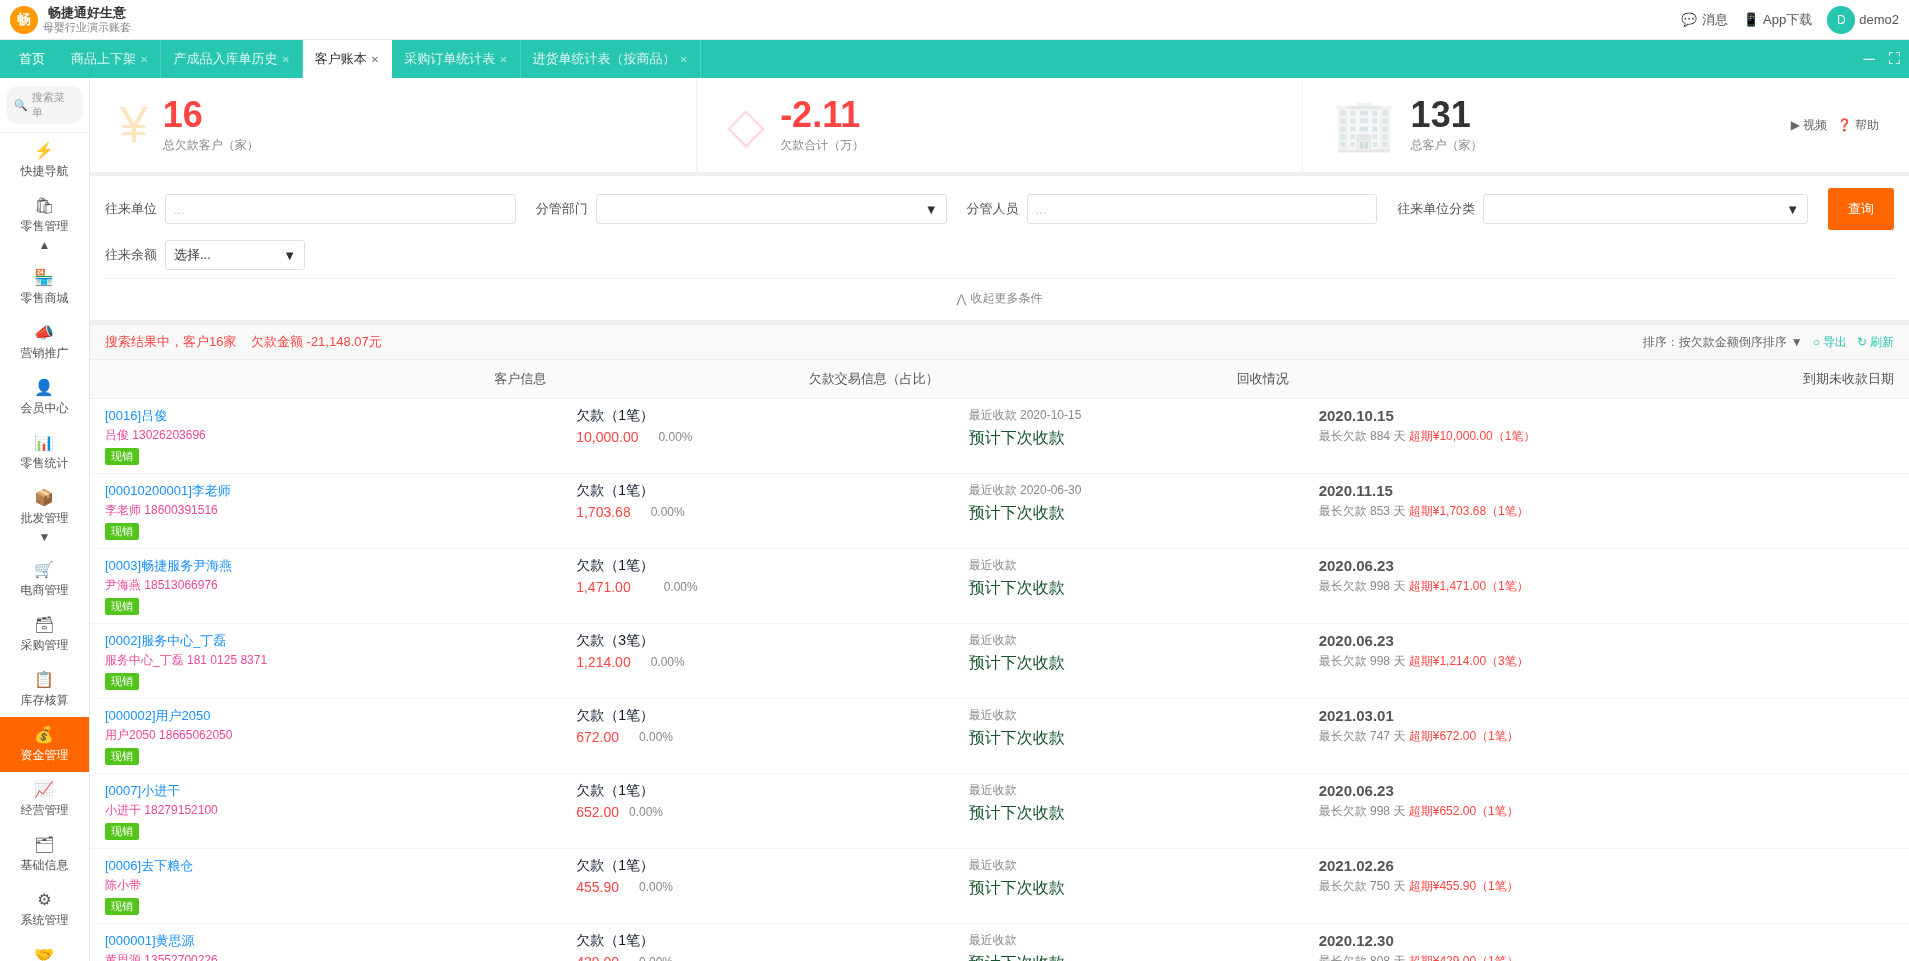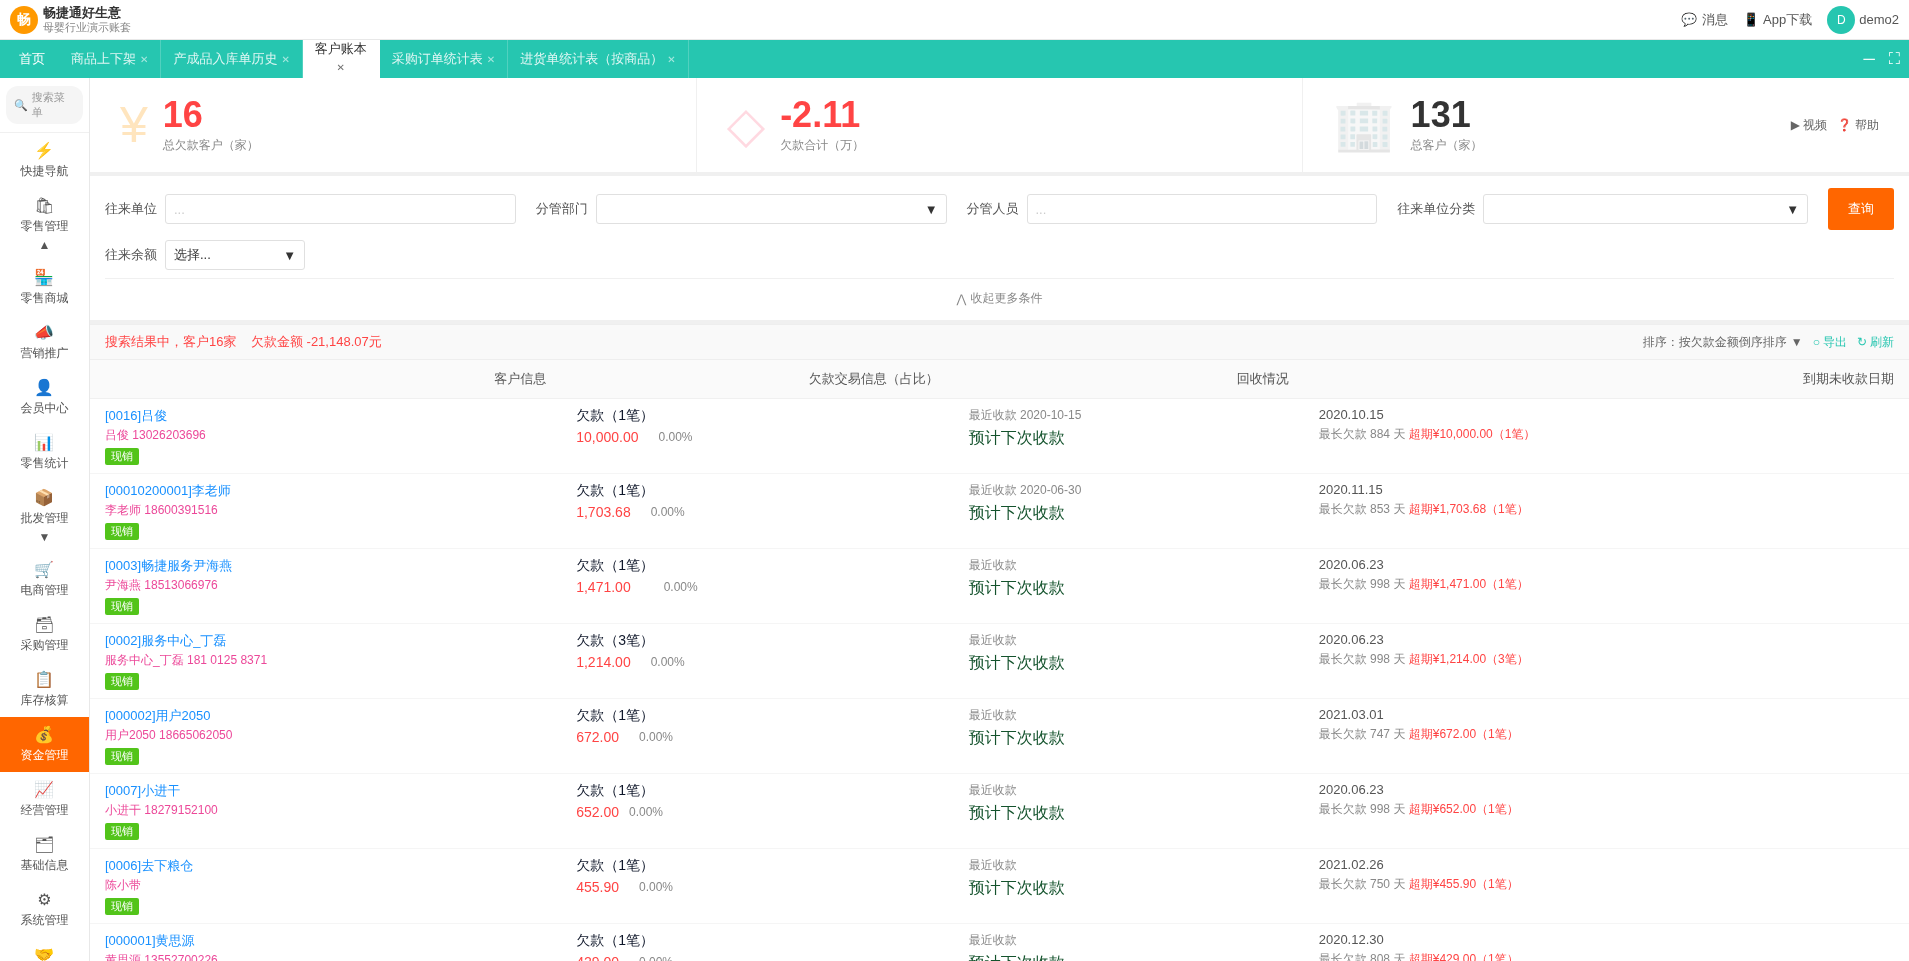--- a/index.html
+++ b/index.html
@@ -10,21 +10,21 @@
     .top-bar { display: flex; align-items: center; background: #fff; border-bottom: 1px solid #e8e8e8; height: 40px; padding: 0 10px; }
     .logo-area { display: flex; align-items: center; gap: 5px; width: 200px; }
     .logo-icon { width: 28px; height: 28px; background: #ff9900; border-radius: 50%; display: flex; align-items: center; justify-content: center; color: white; font-size: 14px; font-weight: bold; }
     .top-right { margin-left: auto; display: flex; align-items: center; gap: 15px; }
     .top-right-item { display: flex; align-items: center; gap: 4px; font-size: 13px; color: #555; cursor: pointer; }
     .avatar { width: 28px; height: 28px; background: #26c6b0; border-radius: 50%; display: flex; align-items: center; justify-content: center; color: white; font-size: 12px; }
 
     
     .nav-tabs { display: flex; align-items: center; background: #26c6b0; height: 38px; padding: 0 5px; overflow: hidden; }
     .nav-tab { display: flex; align-items: center; gap: 4px; padding: 0 12px; height: 38px; font-size: 13px; color: rgba(255,255,255,0.85); cursor: pointer; white-space: nowrap; border-right: 1px solid rgba(255,255,255,0.2); }
-    .nav-tab.active { background: #fff; color: #333; flex-direction: column; }
+    .nav-tab.active { background: #fff; color: #333; }
     .nav-tab .close-x { font-size: 10px; opacity: 0.7; }
     .nav-tab-home { padding: 0 14px; color: #fff; height: 38px; display: flex; align-items: center; }
     .nav-right { margin-left: auto; display: flex; gap: 6px; }
     .nav-icon-btn { color: white; cursor: pointer; font-size: 16px; padding: 0 4px; }
 
     
     .main-layout { display: flex; flex: 1; overflow: hidden; }
 
     
     .sidebar { width: 90px; background: #fff; border-right: 1px solid #e8e8e8; display: flex; flex-direction: column; overflow-y: auto; }
@@ -75,42 +75,42 @@
     .data-table th { background: #fafafa; padding: 10px 15px; text-align: right; font-size: 13px; color: #555; font-weight: normal; border-bottom: 1px solid #f0f0f0; }
     .data-table td { padding: 8px 15px; border-bottom: 1px solid #f5f5f5; vertical-align: top; }
     .customer-name { color: #1890ff; font-size: 13px; cursor: pointer; }
     .customer-phone { font-size: 12px; color: #ec4899; margin-top: 2px; }
     .customer-tag { display: inline-block; background: #52c41a; color: #fff; font-size: 11px; padding: 1px 6px; border-radius: 2px; margin-top: 4px; }
     .debt-amount { color: #ff4444; font-size: 14px; font-weight: 500; }
     .debt-count { color: #0f172a; font-size: 14px; }
     .debt-percent { color: #888; font-size: 12px; margin-left: 10px; }
     .collection-latest { font-size: 12px; color: #888; }
     .collection-next { font-size: 16px; color: #14532d; }
-    .overdue-date { font-size: 13px; color: #555; }
+    .overdue-date { font-size: 15px; color: #555; font-weight: bold; }
     .overdue-days { font-size: 12px; color: #888; }
     .overdue-link { color: #ff4444; font-size: 12px; cursor: pointer; }
     .row-debt { display: flex; flex-direction: column; gap: 4px; }
     .row-collection { display: flex; flex-direction: column; gap: 4px; }
     .row-overdue { display: flex; flex-direction: column; gap: 4px; }
 
     
     ::-webkit-scrollbar { width: 6px; height: 6px; }
     ::-webkit-scrollbar-track { background: #f1f1f1; }
     ::-webkit-scrollbar-thumb { background: #ccc; border-radius: 3px; }
   </style>
 </head>
 <body>
 
 <div class="app-container">
 
   <div class="top-bar">
     <div class="logo-area">
       <div class="logo-icon">畅</div>
       <div style="display:flex;flex-direction:column;line-height:1.2;">
-        <span style="font-size:13px;font-weight:bold;color:#333;">畅捷通好生意</span>
+        <span style="font-size:13px;font-weight:bold;color:#333;text-align:center;">畅捷通好生意</span>
         <span style="font-size:11px;color:#888;">母婴行业演示账套</span>
       </div>
     </div>
     <div class="top-right">
       <div class="top-right-item">
         <span>💬</span>
         <span>消息</span>
       </div>
       <div class="top-right-item">
         <span>📱</span>

